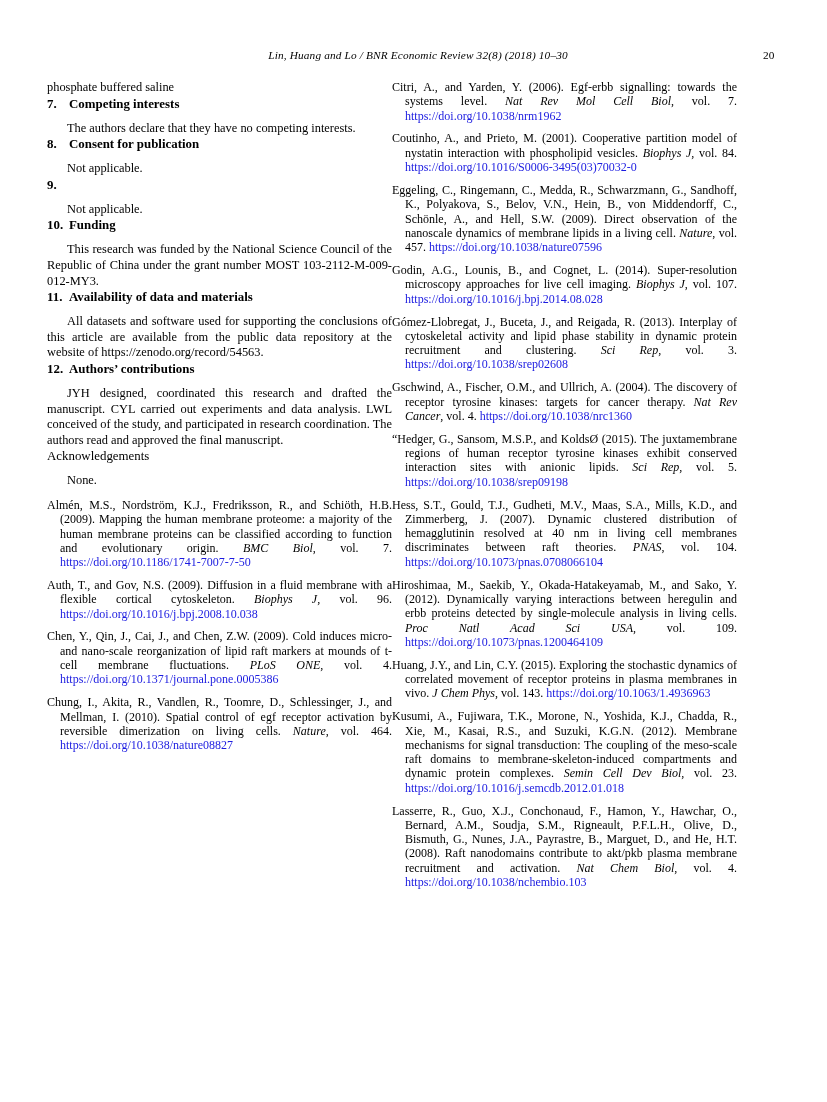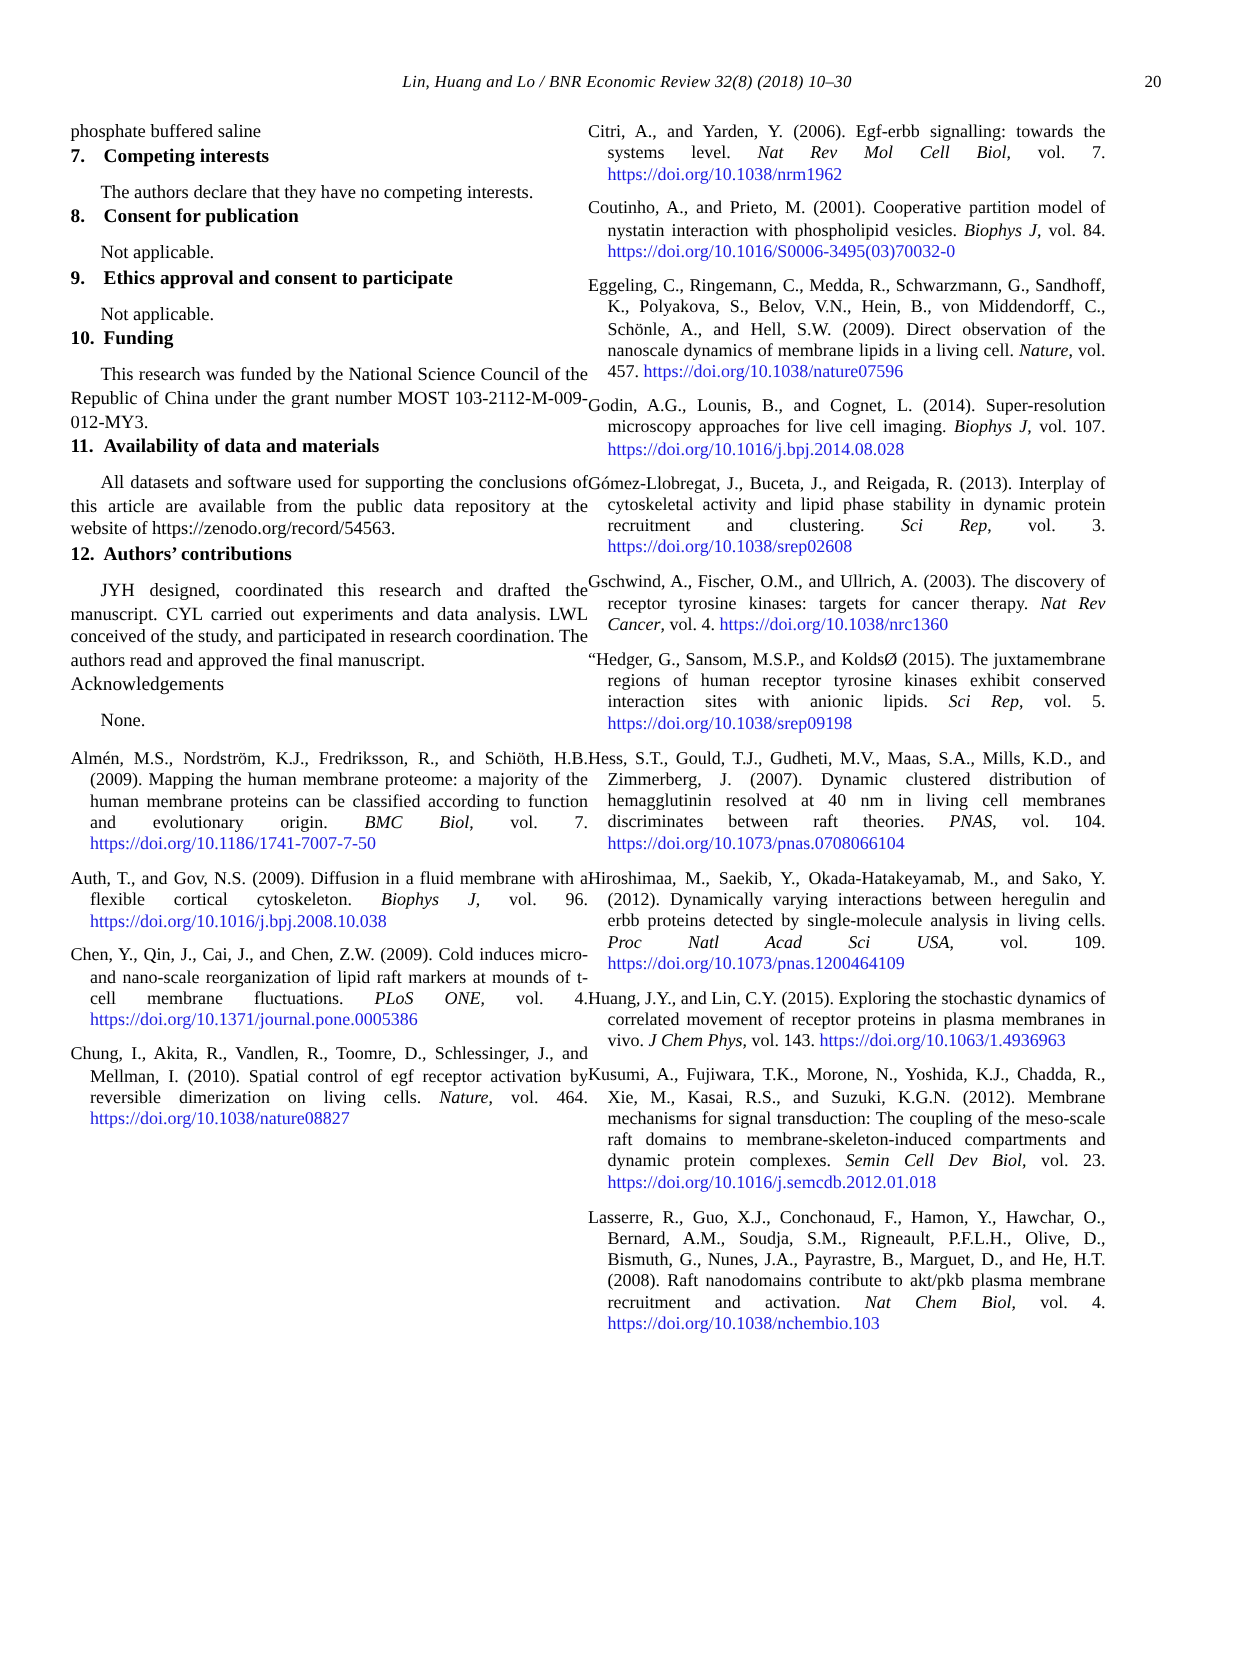--- a/index.html
+++ b/index.html
@@ -143,21 +143,20 @@
       <p class="body-para first-line-indent head-gap-after">The authors declare that they have no competing interests.</p>
 
       <h2 class="section-head head-gap-before">
         <span class="num">8.</span>
         <span>Consent for publication</span>
       </h2>
       <p class="body-para first-line-indent head-gap-after">Not applicable.</p>
 
       <h2 class="section-head head-gap-before">
         <span class="num">9.</span>
-        <span>Ethics approval and consent to participate</span>
       </h2>
       <p class="body-para first-line-indent head-gap-after">Not applicable.</p>
 
       <h2 class="section-head head-gap-before">
         <span class="num">10.</span>
         <span>Funding</span>
       </h2>
       <p class="body-para first-line-indent head-gap-after">This research was funded by the National Science Council of the Republic of China under the grant number MOST 103-2112-M-009-012-MY3.</p>
 
       <h2 class="section-head head-gap-before">
@@ -195,21 +194,21 @@
         <p class="refitem"><span>Citri, A., and Yarden, Y. (2006). Egf-erbb signalling: towards the systems level. </span><span class="it">Nat Rev Mol Cell Biol</span><span>, vol. 7. </span><a class="doi" href="#">https://doi.org/10.1038/nrm1962</a></p>
 
         <p class="refitem"><span>Coutinho, A., and Prieto, M. (2001). Cooperative partition model of nystatin interaction with phospholipid vesicles. </span><span class="it">Biophys J</span><span>, vol. 84. </span><a class="doi" href="#">https://doi.org/10.1016/S0006-3495(03)70032-0</a></p>
 
         <p class="refitem"><span>Eggeling, C., Ringemann, C., Medda, R., Schwarzmann, G., Sandhoff, K., Polyakova, S., Belov, V.N., Hein, B., von Middendorff, C., Schönle, A., and Hell, S.W. (2009). Direct observation of the nanoscale dynamics of membrane lipids in a living cell. </span><span class="it">Nature</span><span>, vol. 457. </span><a class="doi" href="#">https://doi.org/10.1038/nature07596</a></p>
 
         <p class="refitem"><span>Godin, A.G., Lounis, B., and Cognet, L. (2014). Super-resolution microscopy approaches for live cell imaging. </span><span class="it">Biophys J</span><span>, vol. 107. </span><a class="doi" href="#">https://doi.org/10.1016/j.bpj.2014.08.028</a></p>
 
         <p class="refitem"><span>Gómez-Llobregat, J., Buceta, J., and Reigada, R. (2013). Interplay of cytoskeletal activity and lipid phase stability in dynamic protein recruitment and clustering. </span><span class="it">Sci Rep</span><span>, vol. 3. </span><a class="doi" href="#">https://doi.org/10.1038/srep02608</a></p>
 
-        <p class="refitem"><span>Gschwind, A., Fischer, O.M., and Ullrich, A. (2003). The discovery of receptor tyrosine kinases: targets for cancer therapy. </span><span class="it">Nat Rev Cancer</span><span>, vol. 4. </span><a class="doi" href="#">https://doi.org/10.1038/nrc1360</a></p>
+        <p class="refitem"><span>Gschwind, A., Fischer, O.M., and Ullrich, A. (2004). The discovery of receptor tyrosine kinases: targets for cancer therapy. </span><span class="it">Nat Rev Cancer</span><span>, vol. 4. </span><a class="doi" href="#">https://doi.org/10.1038/nrc1360</a></p>
 
         <p class="refitem"><span>“Hedger, G., Sansom, M.S.P., and KoldsØ (2015). The juxtamembrane regions of human receptor tyrosine kinases exhibit conserved interaction sites with anionic lipids. </span><span class="it">Sci Rep</span><span>, vol. 5. </span><a class="doi" href="#">https://doi.org/10.1038/srep09198</a></p>
 
         <p class="refitem"><span>Hess, S.T., Gould, T.J., Gudheti, M.V., Maas, S.A., Mills, K.D., and Zimmerberg, J. (2007). Dynamic clustered distribution of hemagglutinin resolved at 40 nm in living cell membranes discriminates between raft theories. </span><span class="it">PNAS</span><span>, vol. 104. </span><a class="doi" href="#">https://doi.org/10.1073/pnas.0708066104</a></p>
 
         <p class="refitem"><span>Hiroshimaa, M., Saekib, Y., Okada-Hatakeyamab, M., and Sako, Y. (2012). Dynamically varying interactions between heregulin and erbb proteins detected by single-molecule analysis in living cells. </span><span class="it">Proc Natl Acad Sci USA</span><span>, vol. 109. </span><a class="doi" href="#">https://doi.org/10.1073/pnas.1200464109</a></p>
 
         <p class="refitem"><span>Huang, J.Y., and Lin, C.Y. (2015). Exploring the stochastic dynamics of correlated movement of receptor proteins in plasma membranes in vivo. </span><span class="it">J Chem Phys</span><span>, vol. 143. </span><a class="doi" href="#">https://doi.org/10.1063/1.4936963</a></p>
 
         <p class="refitem"><span>Kusumi, A., Fujiwara, T.K., Morone, N., Yoshida, K.J., Chadda, R., Xie, M., Kasai, R.S., and Suzuki, K.G.N. (2012). Membrane mechanisms for signal transduction: The coupling of the meso-scale raft domains to membrane-skeleton-induced compartments and dynamic protein complexes. </span><span class="it">Semin Cell Dev Biol</span><span>, vol. 23. </span><a class="doi" href="#">https://doi.org/10.1016/j.semcdb.2012.01.018</a></p>

